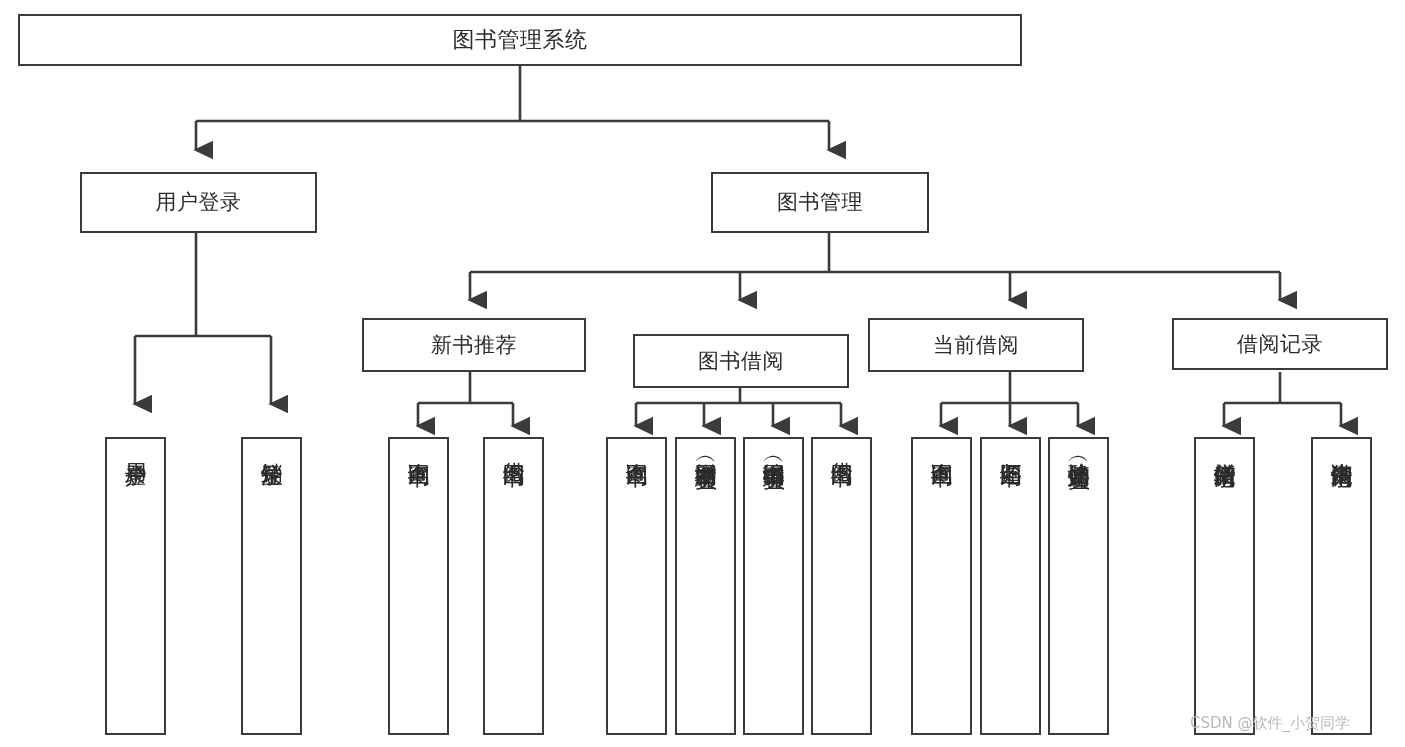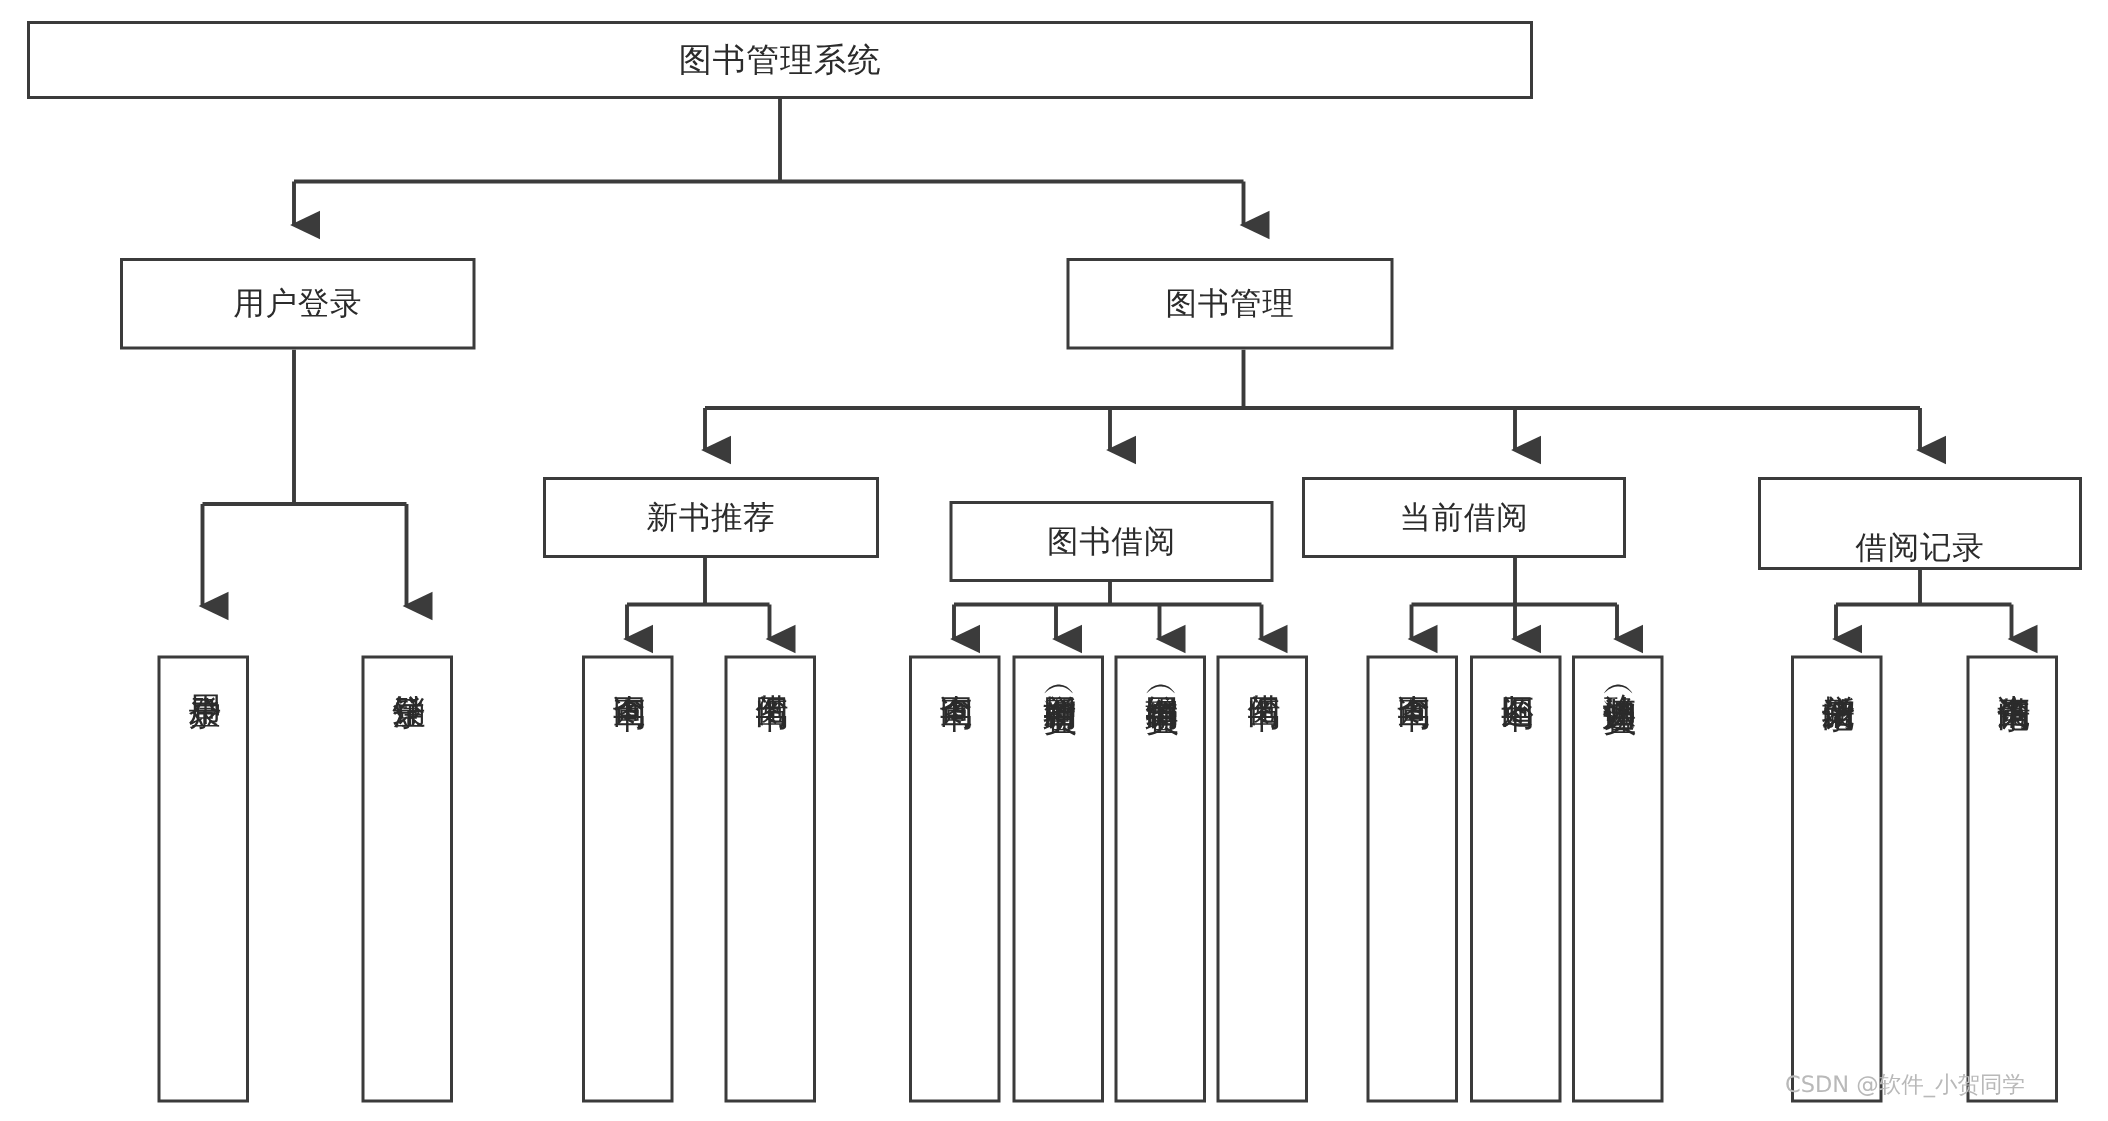--- a/index.html
+++ b/index.html
@@ -38,21 +38,20 @@
   }
   .node .lbl {
     display: block;
     text-align: center;
     line-height: 1.18;
   }
   
   .node.h .lbl {
     font-size: 21px;
     letter-spacing: 0.5px;
-    font-family: Liberation Serif, serif;
   }
   .node.root .lbl {
     font-size: 22px;
   }
   
   .node.v {
     align-items: flex-start;
     justify-content: center;
     padding-top: 6px;
   }
@@ -144,21 +143,21 @@
 
   <div class="node h" style="left:362px; top:318px; width:224px; height:54px;">
     <span class="lbl">新书推荐</span>
   </div>
   <div class="node h" style="left:633px; top:318px; width:216px; height:54px;margin-top:16px;">
     <span class="lbl">图书借阅</span>
   </div>
   <div class="node h" style="left:868px; top:318px; width:216px; height:54px;">
     <span class="lbl">当前借阅</span>
   </div>
-  <div class="node h" style="left:1172px; top:318px; width:216px; height:62px;align-items:flex-end;">
+  <div class="node h" style="left:1172px; top:318px; width:216px; height:52px;">
     <span class="lbl">借阅记录</span>
   </div>
 
   <div class="node v" style="left:105px; top:437px; width:61px; height:298px;">
     <span class="lbl">用户登录</span>
   </div>
   <div class="node v" style="left:241px; top:437px; width:61px; height:298px;">
     <span class="lbl">注销登录</span>
   </div>
 

